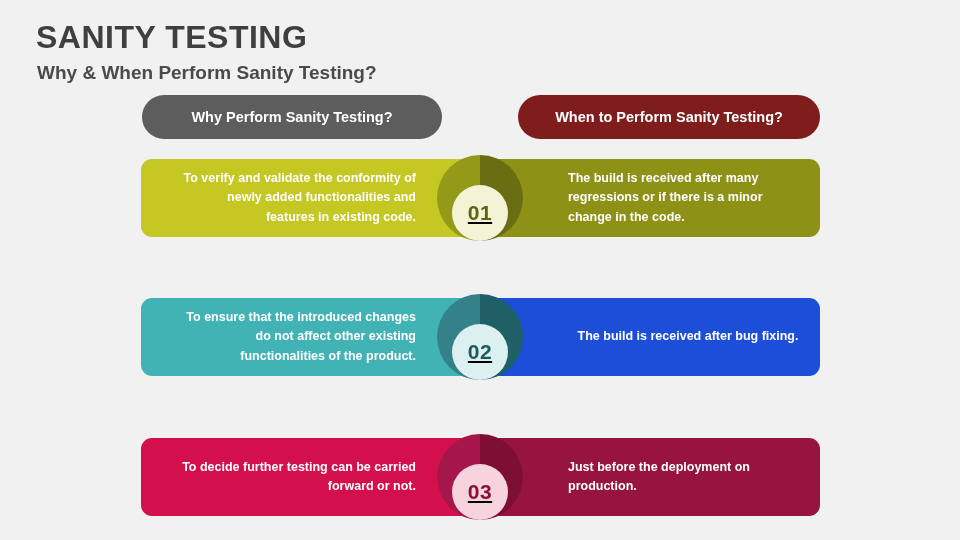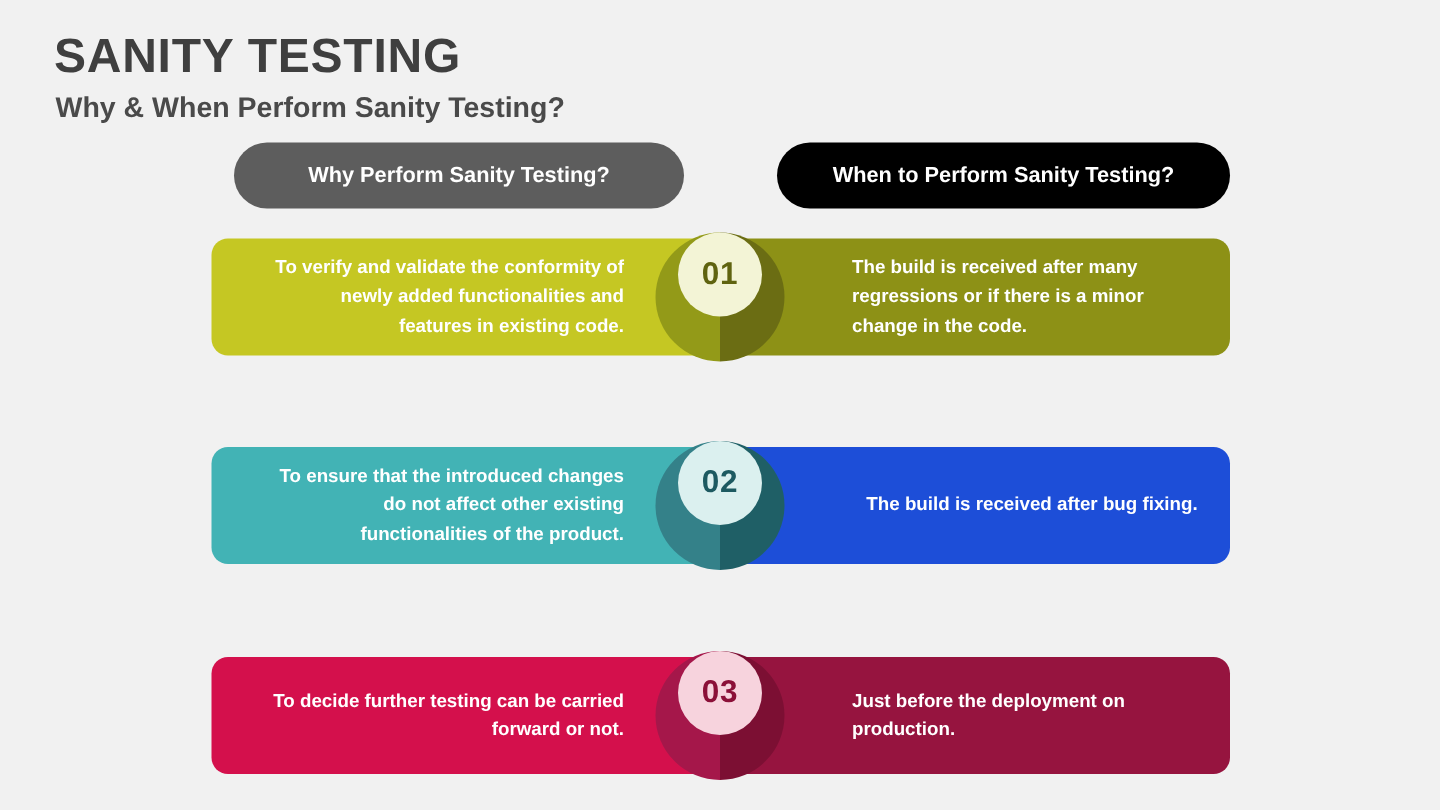--- a/index.html
+++ b/index.html
@@ -51,21 +51,21 @@
     border-radius: 22px;
     display: flex;
     align-items: center;
     justify-content: center;
     color: #ffffff;
     font-size: 14.5px;
     font-weight: bold;
     white-space: nowrap;
   }
   .col-header.left {
-    left: 156px;
+    left: 142px;
     top: 95px;
     width: 300px;
     background: #5d5d5d;
     justify-content: center;
   }
   .col-header.right {
     left: 518px;
     top: 95px;
     width: 302px;
     background: #3d3d3d;
@@ -116,23 +116,24 @@
 
   
   .circle {
     position: absolute;
     left: 437px;
     top: -4px;
     width: 86px;
     height: 86px;
     border-radius: 50%;
     display: flex;
-    align-items: flex-start;
+    align-items: flex-end;
     justify-content: center;
     box-sizing: border-box;
+    text-decoration: underline;
   }
   .circle-inner {
     width: 56px;
     height: 56px;
     border-radius: 50%;
     display: flex;
     align-items: center;
     justify-content: center;
     font-size: 21px;
     font-weight: bold;
@@ -145,21 +146,21 @@
 <div class="slide">
 
   <div class="page-title" style="color: rgb(63, 63, 63);">SANITY TESTING</div>
 
   <div class="page-subtitle">Why &amp; When Perform Sanity Testing?</div>
 
   <div class="col-header left" style="background: rgb(93, 93, 93);">
     <span>Why Perform Sanity Testing?</span>
   </div>
 
-  <div class="col-header right" style="background: #000000;">
+  <div class="col-header right" style="background: #7f1d1d;">
     <span>When to Perform Sanity Testing?</span>
   </div>
 
   <div class="row r1">
     <div class="bar left" id="r1-left" style="background: rgb(197, 199, 35);">
       <div class="bar-text">To verify and validate the conformity of newly added functionalities and features in existing code.</div>
     </div>
     <div class="bar right" id="r1-right" style="background: rgb(141, 145, 22);">
       <div class="bar-text">The build is received after many regressions or if there is a minor change in the code.</div>
     </div>

